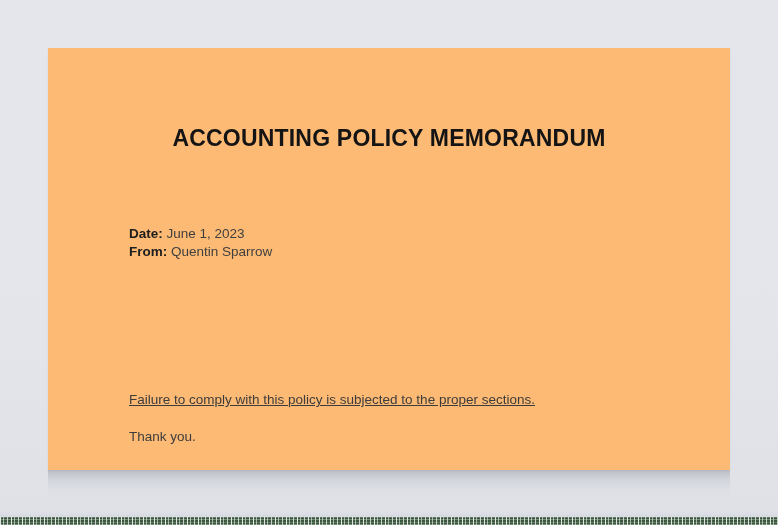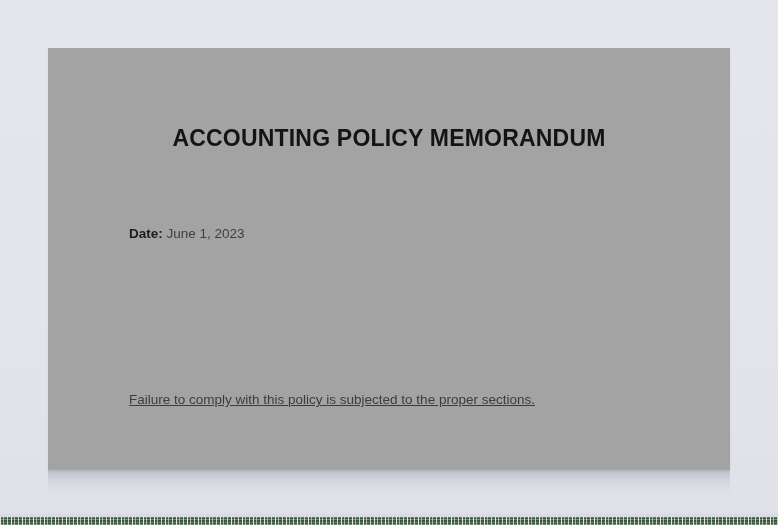--- a/index.html
+++ b/index.html
@@ -33,21 +33,21 @@
     background: linear-gradient(180deg, rgba(120,126,140,0.34) 0%, rgba(140,146,158,0.16) 38%, rgba(160,166,178,0.04) 75%, rgba(180,186,196,0) 100%);
     filter: blur(0.4px);
   }
 
   .page {
     position: absolute;
     left: 48px;
     top: 48px;
     width: 682px;
     height: 422px;
-    background: #a3a3a3;
+    background: #fdba74;
     box-shadow: 0 1px 2px rgba(90,96,110,0.10);
   }
 
   .doc-title {
     position: absolute;
     left: 0;
     top: 78px;
     width: 682px;
     text-align: center;
     font-size: 23px;
@@ -132,25 +132,30 @@
 
   <div class="doc-title">ACCOUNTING POLICY MEMORANDUM</div>
 
   <div class="meta-block">
 
     <div class="meta-line">
       <span class="meta-label">Date:</span>
       <span class="meta-value">June 1, 2023</span>
     </div>
 
+    <div class="meta-line">
+      <span class="meta-label">From:</span>
+      <span class="meta-value">Quentin Sparrow</span>
+    </div>
 
 
 
   </div>
 
 
   <div class="para para-2">Failure to comply with this policy is subjected to the proper sections.</div>
 
+  <div class="para para-3">Thank you.</div>
 
 </div>
 
 <div class="green-band-soft"></div>
 <div class="green-band"></div>
 
 </body></html>

